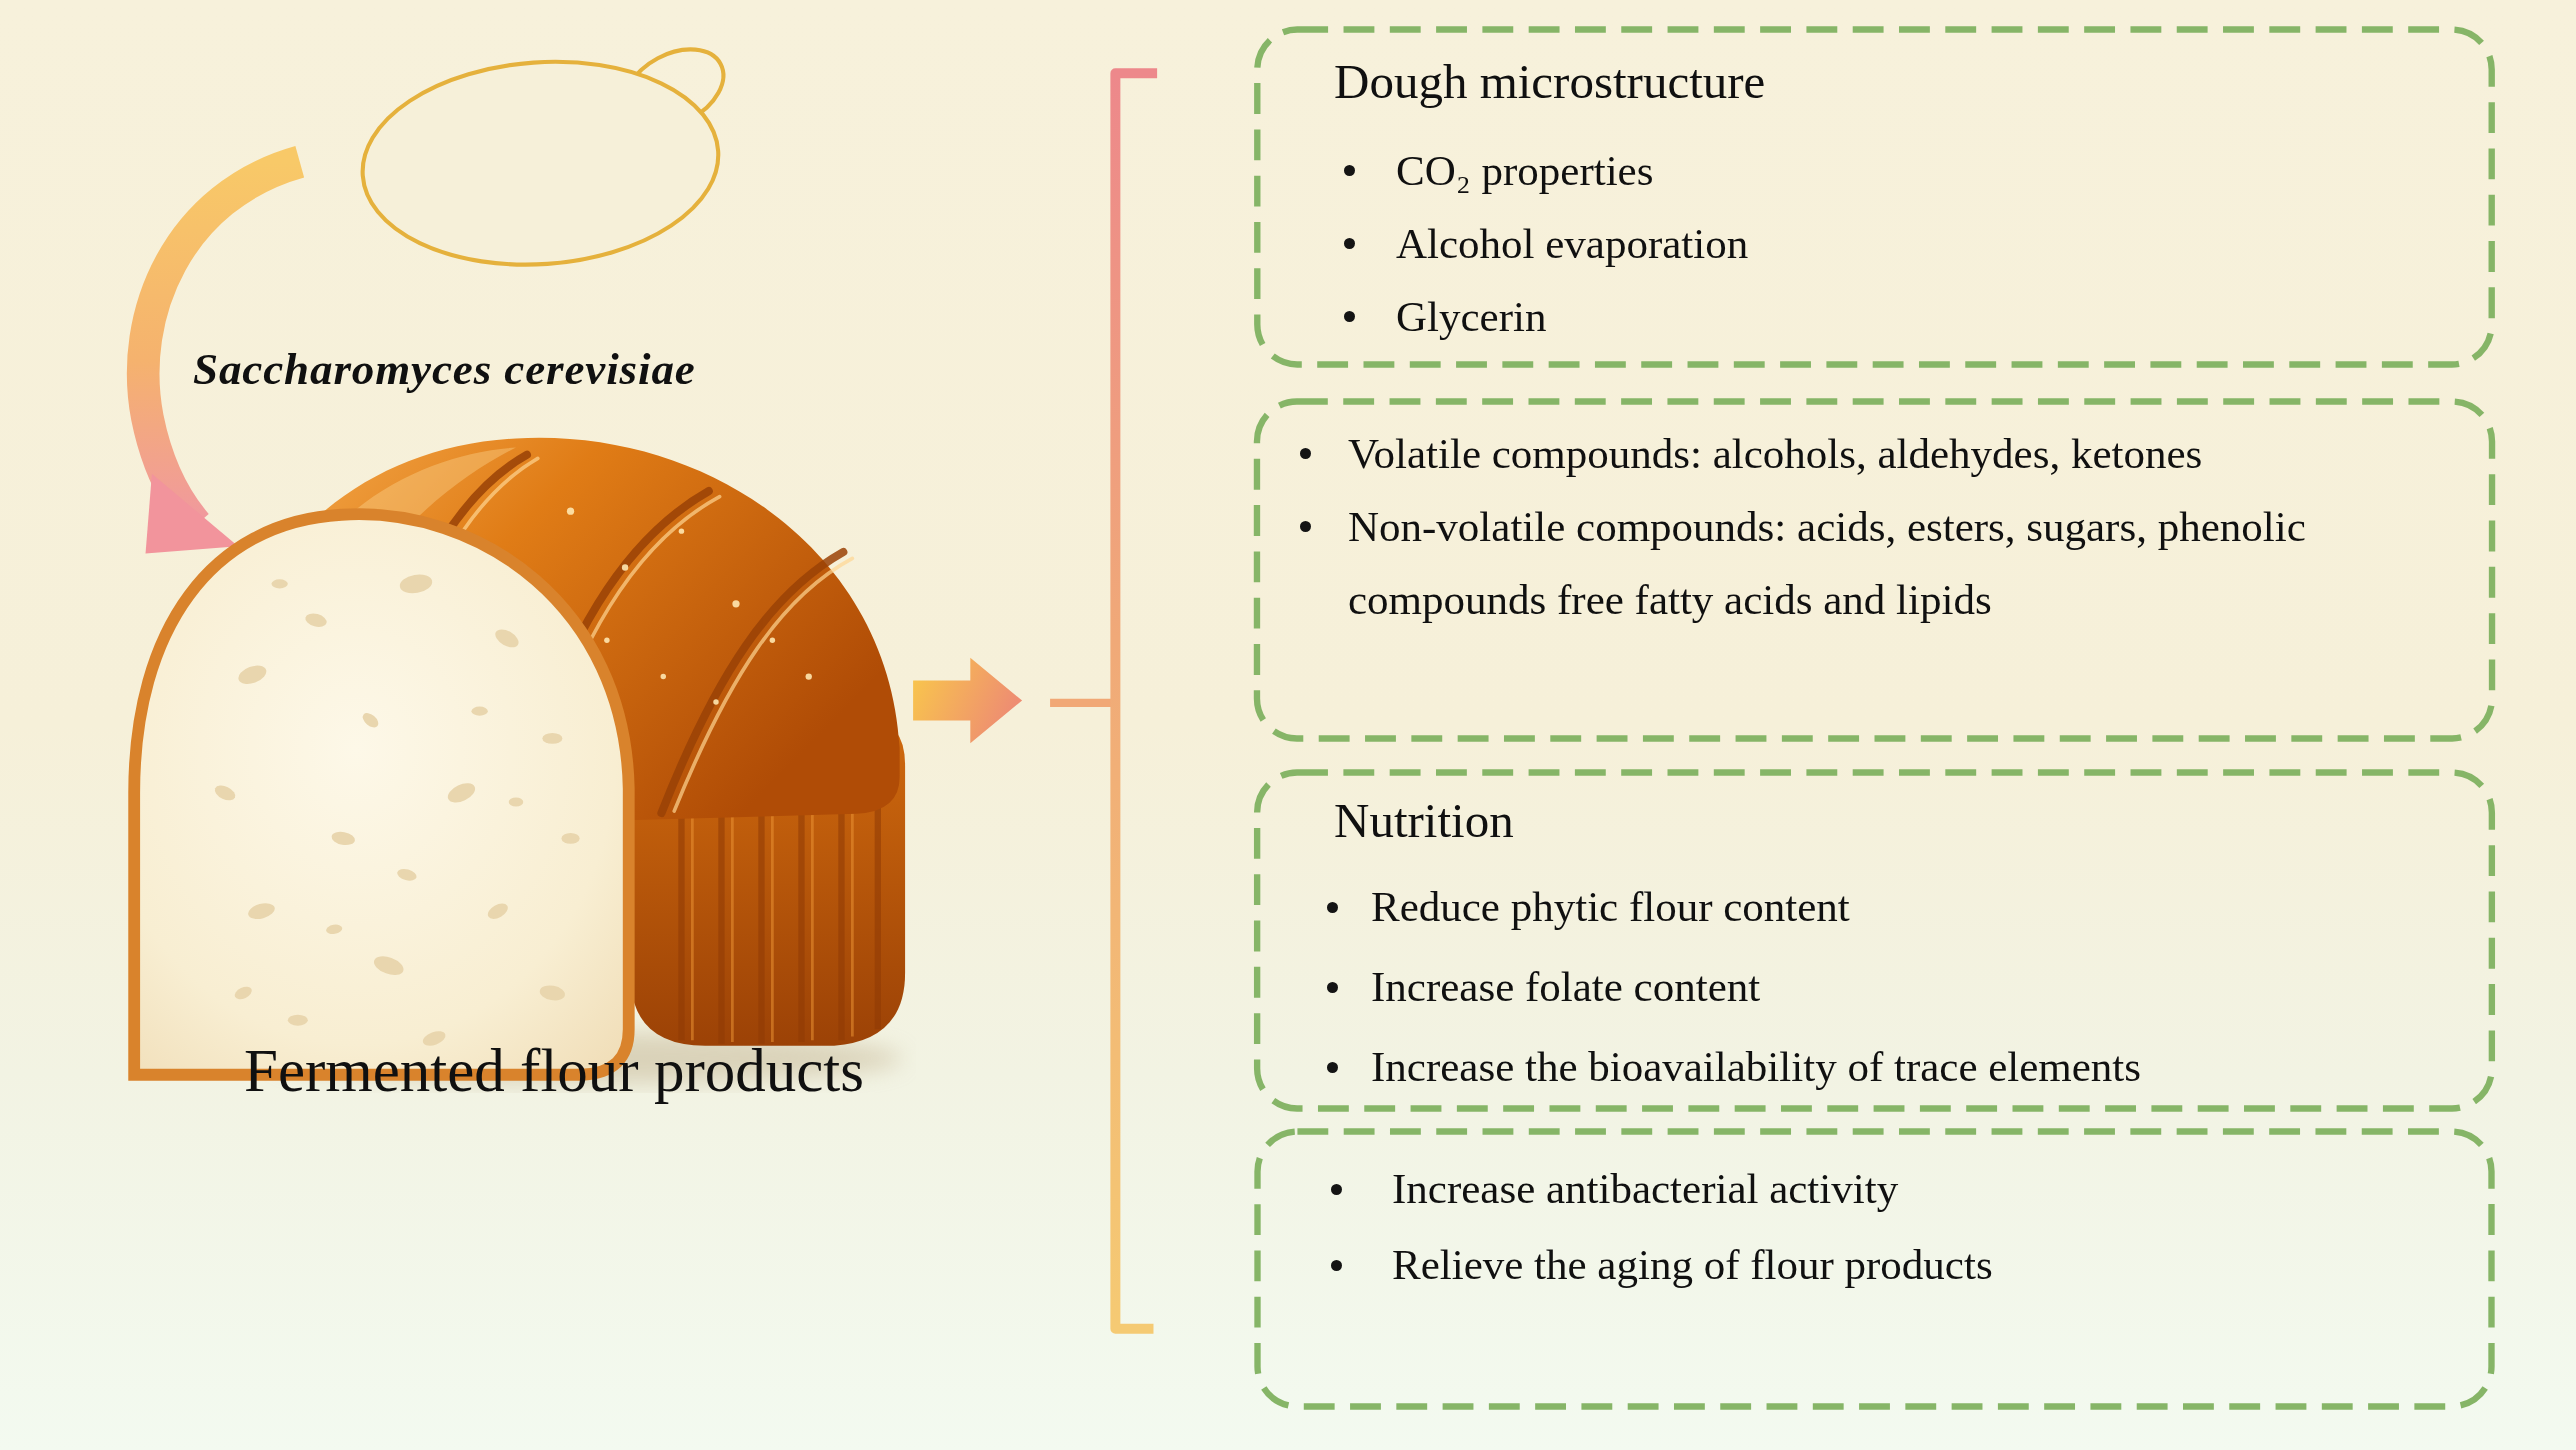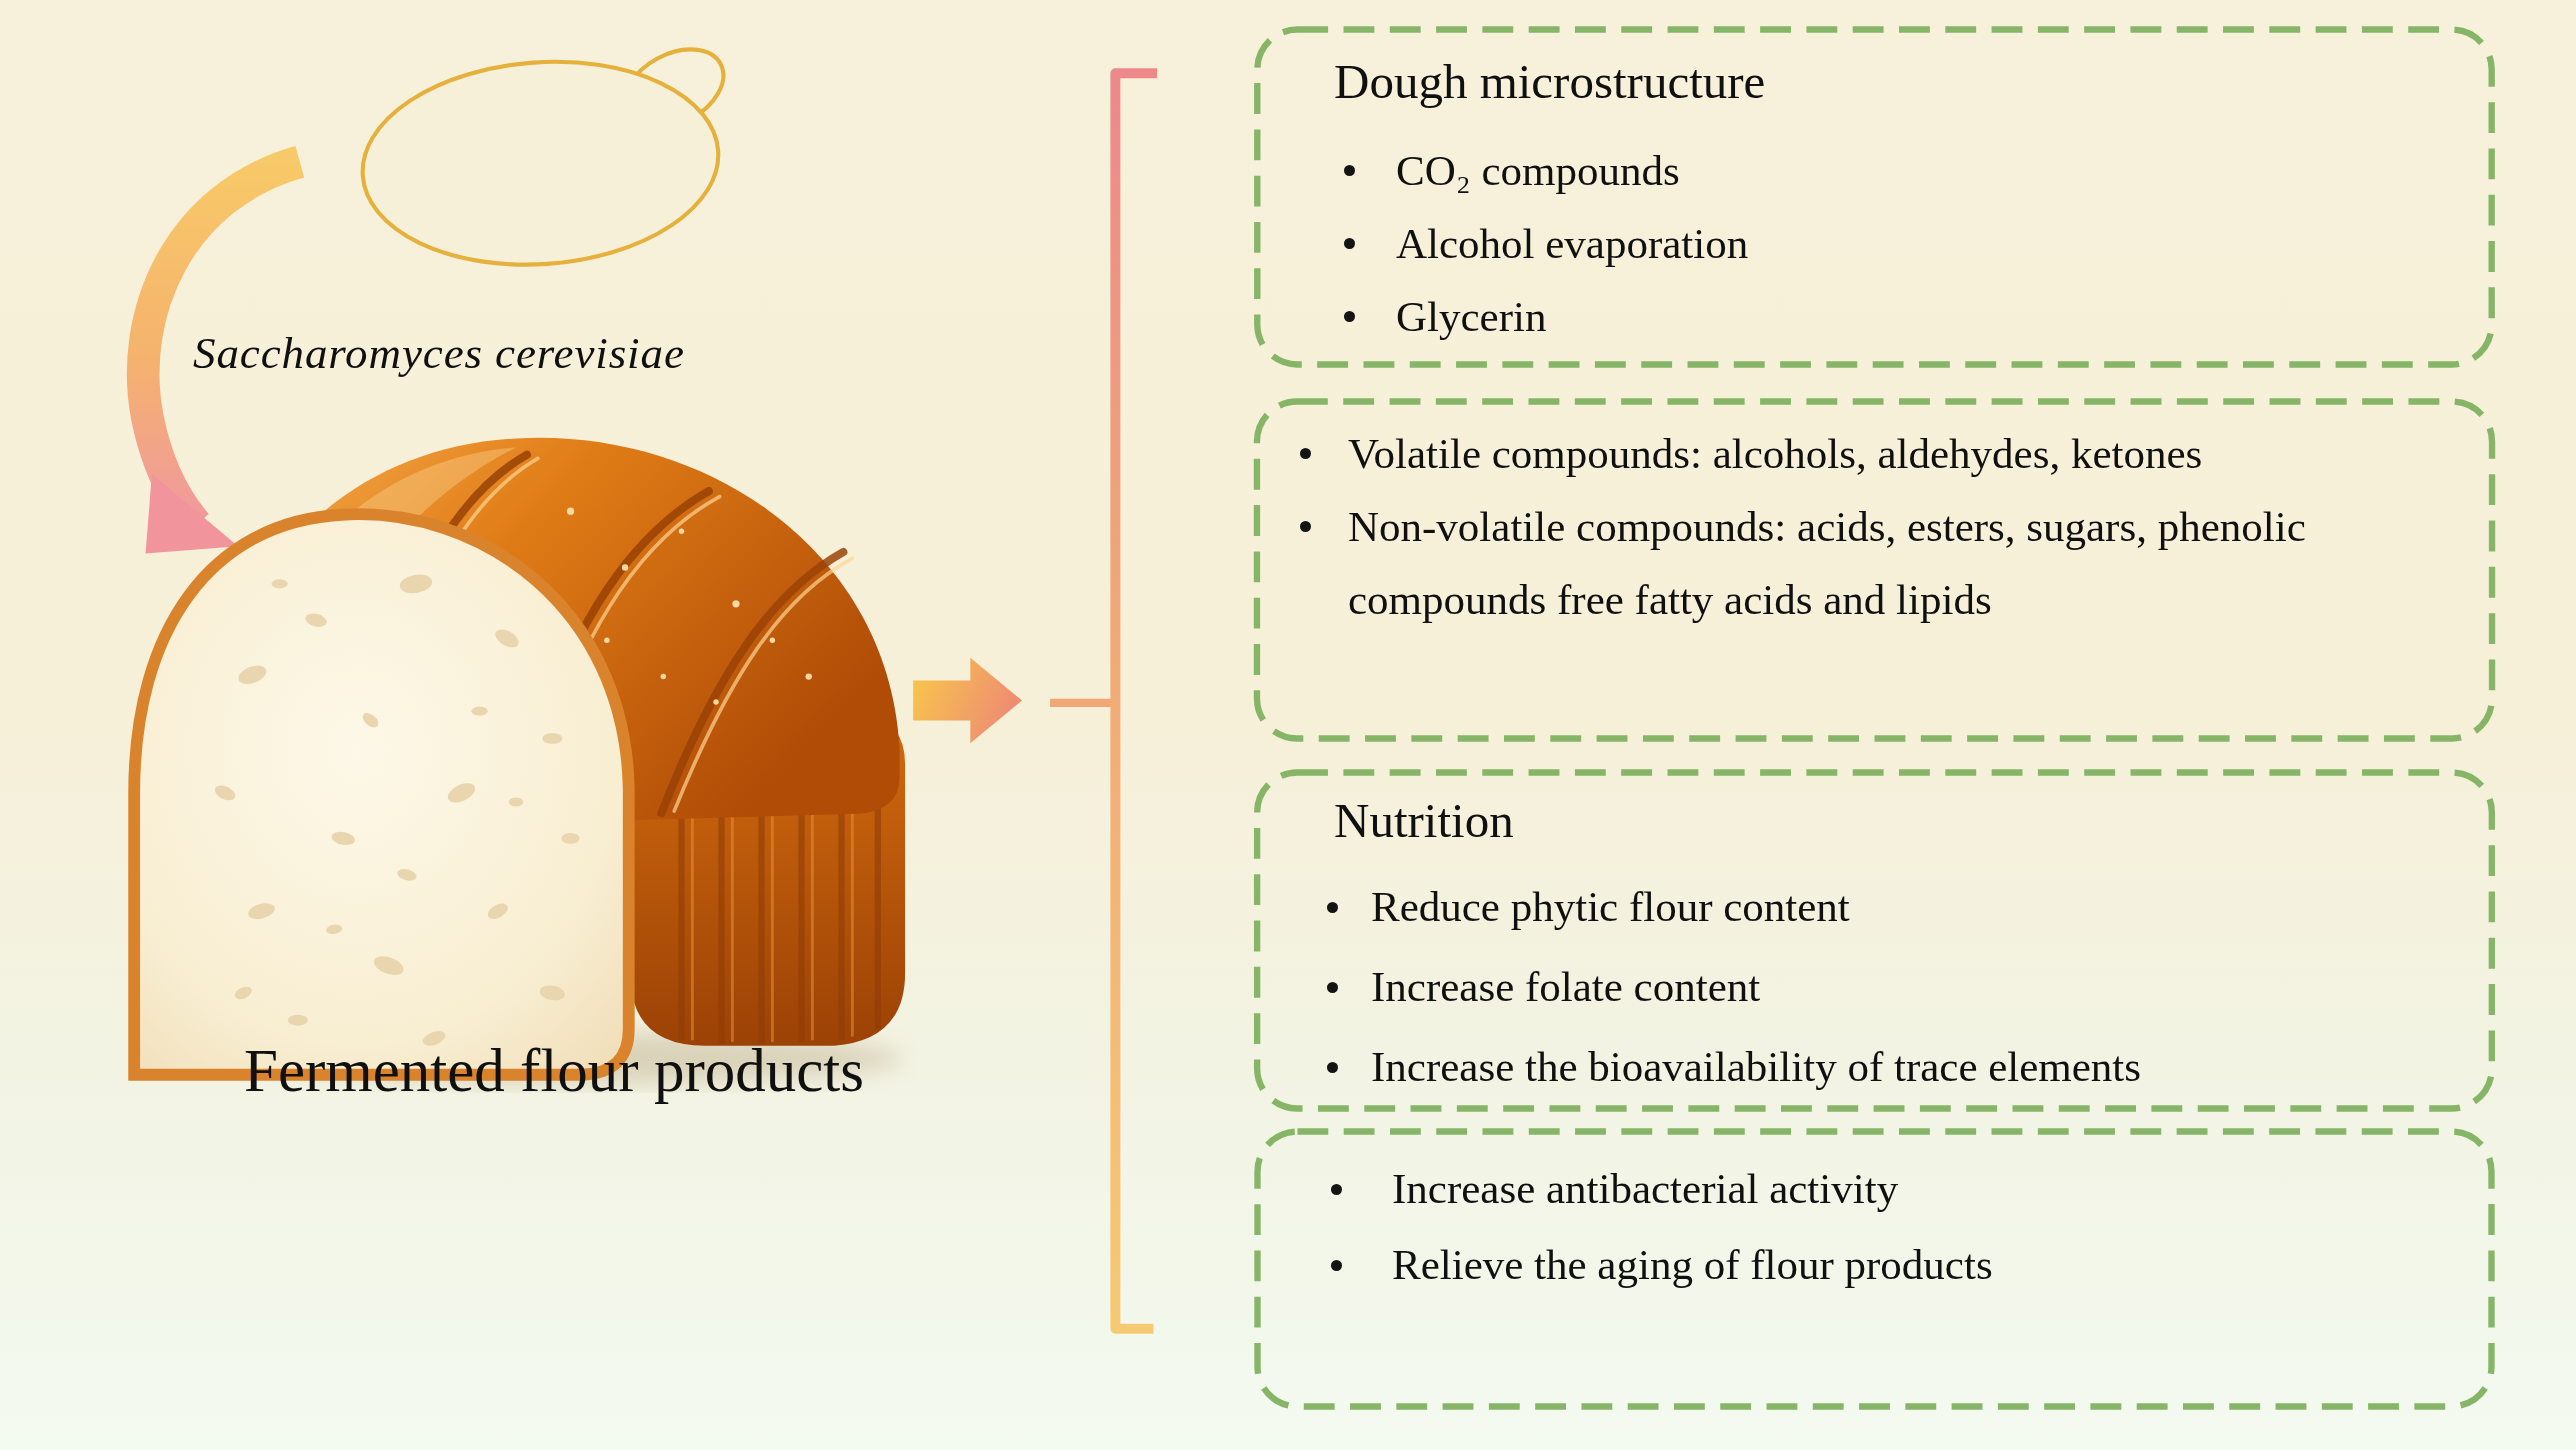--- a/index.html
+++ b/index.html
@@ -7,25 +7,26 @@
     position:relative;
     width:2576px;height:1450px;
     overflow:hidden;
     background:linear-gradient(180deg,#f7f1db 0%,#f6f0d9 50%,#f2f3e3 74%,#f3faf0 100%);
     font-family:"Liberation Serif", serif;
     color:#101010;
   }
   .abs{position:absolute;}
   
   .sci-name{
-    left:193px;top:327px;
+    left:193px;top:343px;
     font-style:italic;
     font-size:45px;
     letter-spacing:0.9px;
     white-space:nowrap;
+    font-weight:bold;
   }
   .product-label{
     left:244px;top:1036px;
     font-size:61px;
     white-space:nowrap;
   }
   
   .gbox{
     position:absolute;
     left:1252px;width:1245px;
@@ -219,21 +220,21 @@
 
   <div class="gbox box1">
     <svg class="borderline" width="1245" height="344" viewBox="0 0 1370 379">
       <rect x="5" y="5" width="1360" height="369" rx="44" fill="none" stroke="#86b567" stroke-width="7" stroke-dasharray="34 17"></rect>
     </svg>
     <div class="gcontent">
       <div class="gtitle">Dough microstructure</div>
       <ul class="gul">
         <li>
             <span class="dot"></span>
-            <span class="btxt">CO₂ compounds</span>
+            <span class="btxt">CO₂ properties</span>
           </li>
         <li>
             <span class="dot"></span>
             <span class="btxt">Alcohol evaporation</span>
           </li>
         <li>
             <span class="dot"></span>
             <span class="btxt">Glycerin</span>
           </li>
       </ul>

